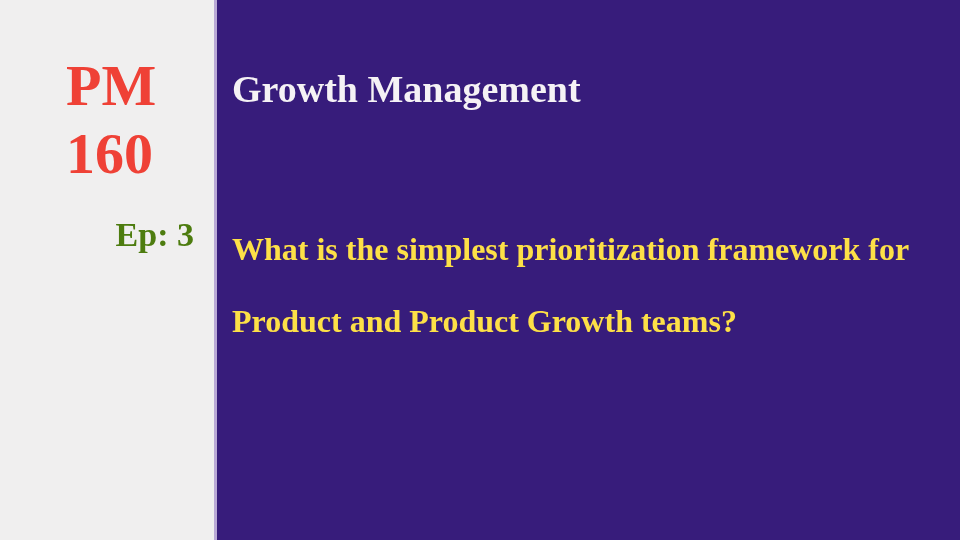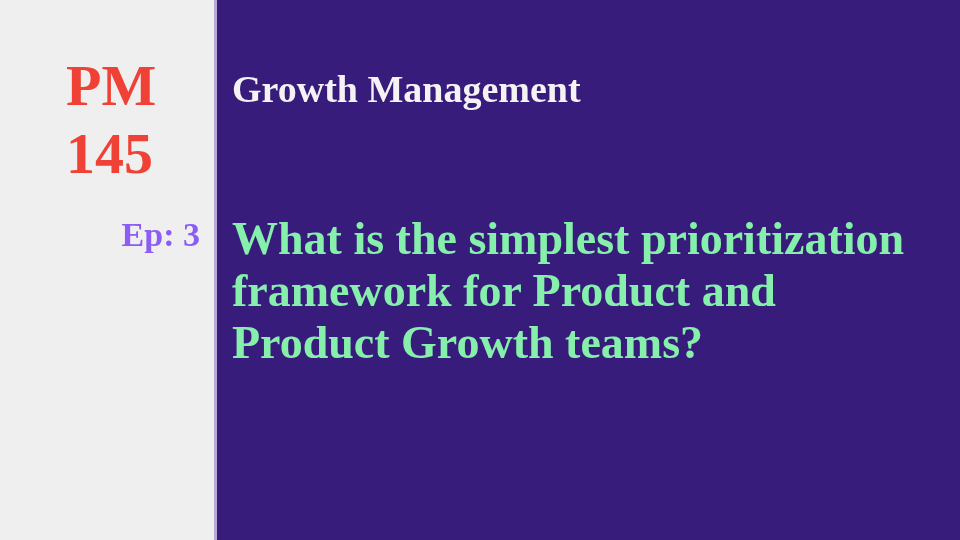--- a/index.html
+++ b/index.html
@@ -49,23 +49,23 @@
     font-family: "Liberation Serif", "DejaVu Serif", serif;
     font-weight: bold;
     font-size: 58px;
     line-height: 68px;
     letter-spacing: 0px;
     white-space: nowrap;
   }
 
   #episode-badge {
     position: absolute;
-    right: 14px;
+    right: 20px;
     top: 215px;
-    color: #8b5cf6;
+    color: #4d7c0f;
     font-family: "Liberation Serif", "DejaVu Serif", serif;
     font-weight: bold;
     font-size: 34px;
     line-height: 40px;
     white-space: nowrap;
     text-align: center;
   }
 
   
   #divider {
@@ -93,38 +93,38 @@
     font-size: 38px;
     line-height: 46px;
     white-space: nowrap;
   }
 
   #question-text {
     position: absolute;
     left: 15px;
     top: 213px;
     width: 700px;
-    color: #86efac;
+    color: #fde047;
     font-family: "Liberation Serif", "DejaVu Serif", serif;
     font-weight: bold;
-    font-size: 46px;
-    line-height: 52px;
+    font-size: 32px;
+    line-height: 72px;
     letter-spacing: 0px;
   }
 </style>
 </head>
 <body>
 
 <div id="slide">
 
   <div id="sidebar">
 
     <div id="brand-block">
       <span class="brand-line">PM</span>
-      <span class="brand-line">145</span>
+      <span class="brand-line">160</span>
     </div>
 
     <div id="episode-badge">Ep: 3</div>
 
   </div>
 
   <div id="divider"></div>
 
   <div id="main-panel">
 

